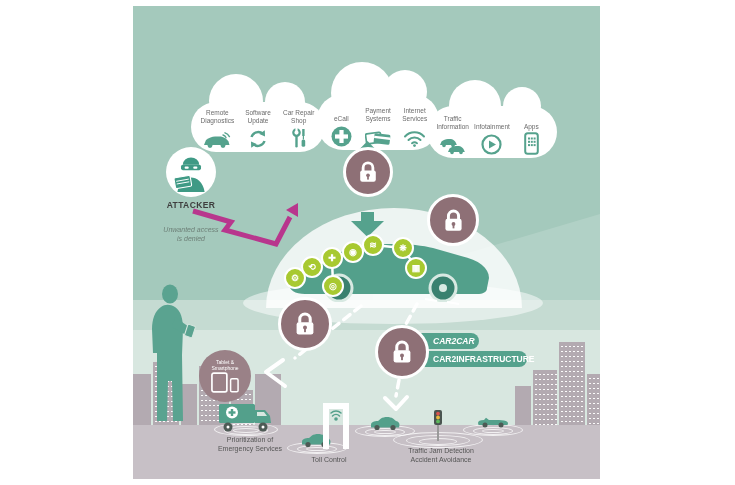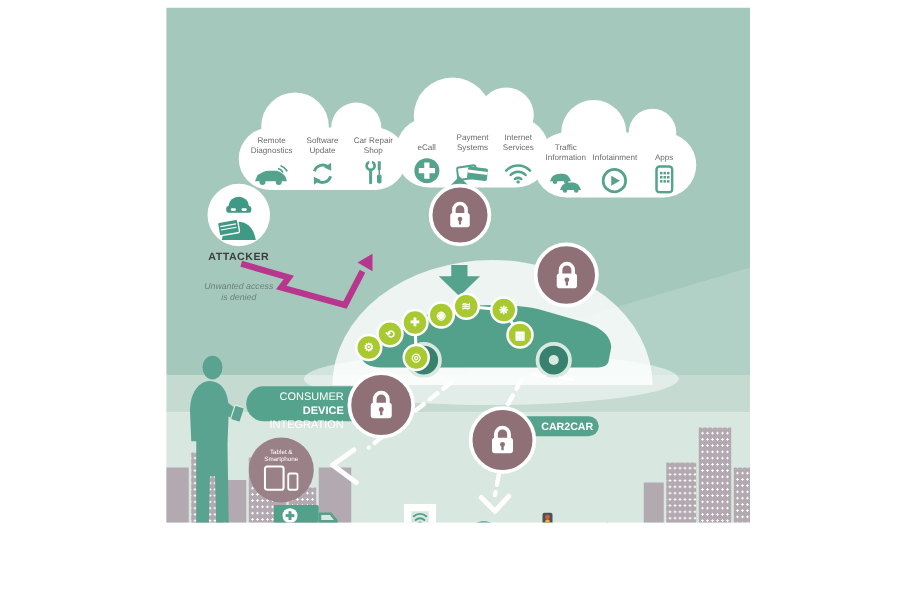--- a/index.html
+++ b/index.html
@@ -4,21 +4,21 @@
 <style>
   :root{
     --bg_top:#a4c9bc; --bg_mid:#c5dbd2; --bg_low:#d8e7e0; --ground:#c7c0c6;
     --teal:#55a28d; --teal_deep:#3e8c79; --mauve:#8e7076; --mauve_light:#9a8187;
     --lime:#a8c930; --magenta:#b8368d; --city:#b3aab1; --cloud_white:#ffffff;
     --text_dark:#4f4f4f; --text_note:#6e8078;
   }
   *{margin:0;padding:0;box-sizing:border-box;}
   html,body{width:735px;height:485px;background:#fff;overflow:hidden;
     font-family:"Liberation Sans", sans-serif;}
-  .stage{position:absolute;left:133px;top:6px;width:467px;height:412px;overflow:hidden;}
+  .stage{position:absolute;left:133px;top:6px;width:467px;height:473px;overflow:hidden;}
   .abs{position:absolute;}
   .pre{white-space:pre-line;}
 
   
   .bg-top{left:0;top:0;width:467px;height:294px;background:var(--bg_top);}
   .bg-mid{left:0;top:294px;width:467px;height:30px;background:var(--bg_mid);}
   .bg-low{left:0;top:324px;width:467px;height:95px;background:var(--bg_low);}
   .ground{left:0;top:419px;width:467px;height:54px;background:var(--ground);}
   .wedge{left:240px;top:208px;width:227px;height:86px;background:rgba(255,255,255,.15);
     clip-path:polygon(0 78%,100% 0,100% 100%,0 100%);}
@@ -72,21 +72,21 @@
   
   .c2c-box{left:190px;top:189px;width:89px;height:17px;background:var(--teal);
     border-radius:2px;color:#fff;font-size:12.5px;font-weight:bold;letter-spacing:.5px;
     display:flex;align-items:center;justify-content:center;z-index:7;}
   .pill{background:var(--teal);color:#fff;z-index:7;}
   .pill-onboard{left:316px;top:200px;width:114px;height:30px;border-radius:15px;
     padding:3px 8px 0 34px;font-size:9.5px;line-height:12px;}
   .pill-consumer{left:64px;top:303px;width:122px;height:28px;border-radius:14px;
     padding:3px 44px 0 8px;font-size:8.8px;line-height:11px;text-align:right;}
   .pill-car2car{left:264px;top:327px;width:82px;height:16px;border-radius:8px;
-    padding:0 6px 0 36px;font-size:8.5px;font-weight:600;line-height:16px;}
+    padding:0 6px 0 36px;font-size:8.5px;font-weight:600;line-height:16px;font-style:italic;}
   .pill-car2infra{left:264px;top:345px;width:130px;height:16px;border-radius:8px;
     padding:0 6px 0 36px;font-size:8.5px;font-weight:600;line-height:16px;}
   .bold8{font-weight:800;}
 
   
   .tablet-circle{left:66px;top:344px;width:52px;height:52px;border-radius:50%;
     background:var(--mauve_light);display:flex;flex-direction:column;align-items:center;
     justify-content:center;gap:1px;z-index:7;}
   .tablet-circle .tc-label{font-size:5px;color:#fff;text-align:center;line-height:1.2;}
 
@@ -332,25 +332,22 @@
       <span>❋</span>
     </div>
   <div class="abs chip" style="left:272px;top:251px;">
       <span>▦</span>
     </div>
   <div class="abs chip" style="left:189px;top:269px;">
       <span>◎</span>
     </div>
 
 
-  <div class="abs pill pill-consumer">
-    <div><span>CONSUMER</span> <span class="bold8">DEVICE</span></div>
-    <div>INTEGRATION</div>
-  </div>
   <div class="abs pill pill-car2car"><span>CAR</span><span class="bold8">2</span><span>CAR</span></div>
+  <div class="abs pill pill-car2infra"><span>CAR</span><span class="bold8">2</span><span>INFRASTRUCTURE</span></div>
 
   <div class="abs lock-badge lock-c2c">
     <svg width="26" height="26" viewBox="0 0 24 24">
         <path d="M7.5,11 V8 a4.5,4.5 0 0 1 9,0 V11" stroke="#fff" stroke-width="2.6" fill="none"></path>
         <rect x="4.8" y="10.5" width="14.4" height="10.5" rx="2" fill="#fff"></rect>
         <circle cx="12" cy="15" r="1.7" fill="#8e7076"></circle>
         <rect x="11.2" y="15.8" width="1.6" height="3.2" fill="#8e7076"></rect>
       </svg>
   </div>
   <div class="abs lock-badge lock-onb">

